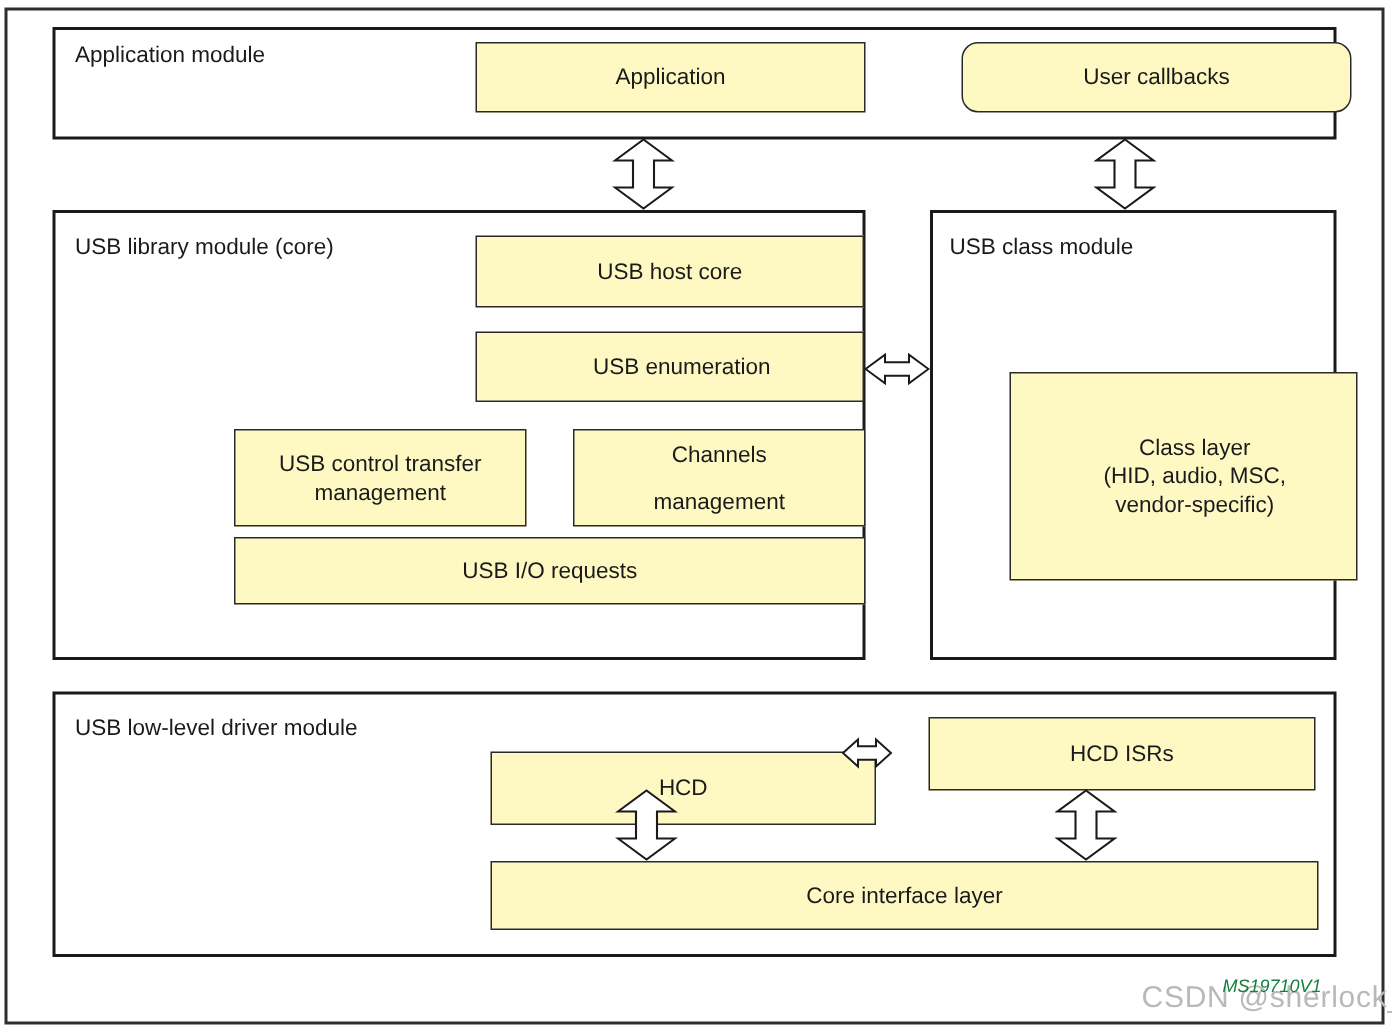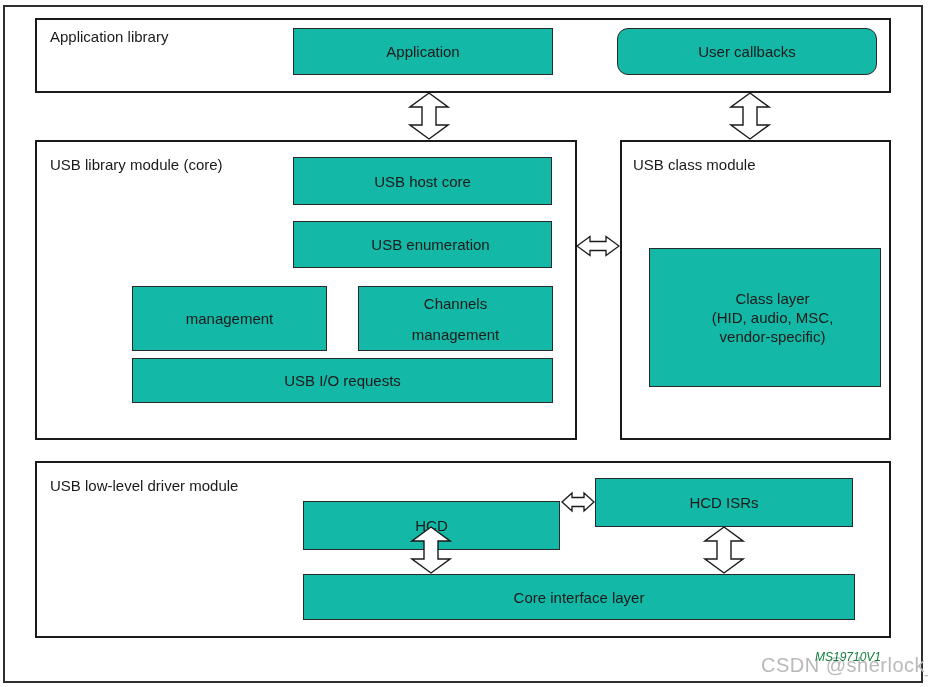--- a/index.html
+++ b/index.html
@@ -12,23 +12,23 @@
     left:3px;top:5px;width:920px;height:678px;
     border:2px solid #2e2e2e;background:#ffffff;
   }
   .module{
     border:2.5px solid #1a1a1a;background:#ffffff;
   }
   .module-title{
     font-size:15px;color:#1a1a1a;white-space:nowrap;
   }
   .box{
-    border:1.4px solid #2a2a2a;background:#14b8a6;
+    border:1.4px solid #2a2a2a;background:#fef9c3;
     display:flex;flex-direction:column;align-items:center;justify-content:center;
-    font-size:15px;line-height:19px;text-align:center;color:#1a1a1a;
+    font-size:15px;line-height:19px;text-align:center;color:#1a1a1a;margin-left:24px;
   }
   .arrow-svg{display:block;}
   .figure-id{
     font-size:12px;font-style:italic;color:#15803d;z-index:3;white-space:nowrap;
   }
   .watermark{
     font-size:20px;color:#b9b9b9;z-index:2;white-space:nowrap;letter-spacing:0.5px;
   }
 
   
@@ -66,21 +66,21 @@
 
   .f-id {left:815px;top:650px;}
   .f-wm {left:761px;top:654px;}
 </style>
 </head>
 <body>
 
 <div class="abs frame"></div>
 
 <div class="abs module m-app"></div>
-<div class="abs module-title t-app">Application library</div>
+<div class="abs module-title t-app">Application module</div>
 <div class="abs box b-application">
   <span>Application</span>
 </div>
 <div class="abs box b-callbacks">
   <span>User callbacks</span>
 </div>
 
 <svg class="abs arrow-svg a-app-lib" viewBox="0 0 42 48">
     <path d="M21,1 L40,15 L28,15 L28,33 L40,33 L21,47 L2,33 L14,33 L14,15 L2,15 Z" fill="#ffffff" stroke="#1a1a1a" stroke-width="1.4" stroke-linejoin="miter"></path>
   </svg>
@@ -90,20 +90,21 @@
 
 <div class="abs module m-lib"></div>
 <div class="abs module-title t-lib">USB library module (core)</div>
 <div class="abs box b-hostcore">
   <span>USB host core</span>
 </div>
 <div class="abs box b-enum">
   <span>USB enumeration</span>
 </div>
 <div class="abs box b-ctrl">
+  <span>USB control transfer</span>
   <span>management</span>
 </div>
 <div class="abs box b-chan">
   <span>Channels</span>
   <span>management</span>
 </div>
 <div class="abs box b-io">
   <span>USB I/O requests</span>
 </div>
 

